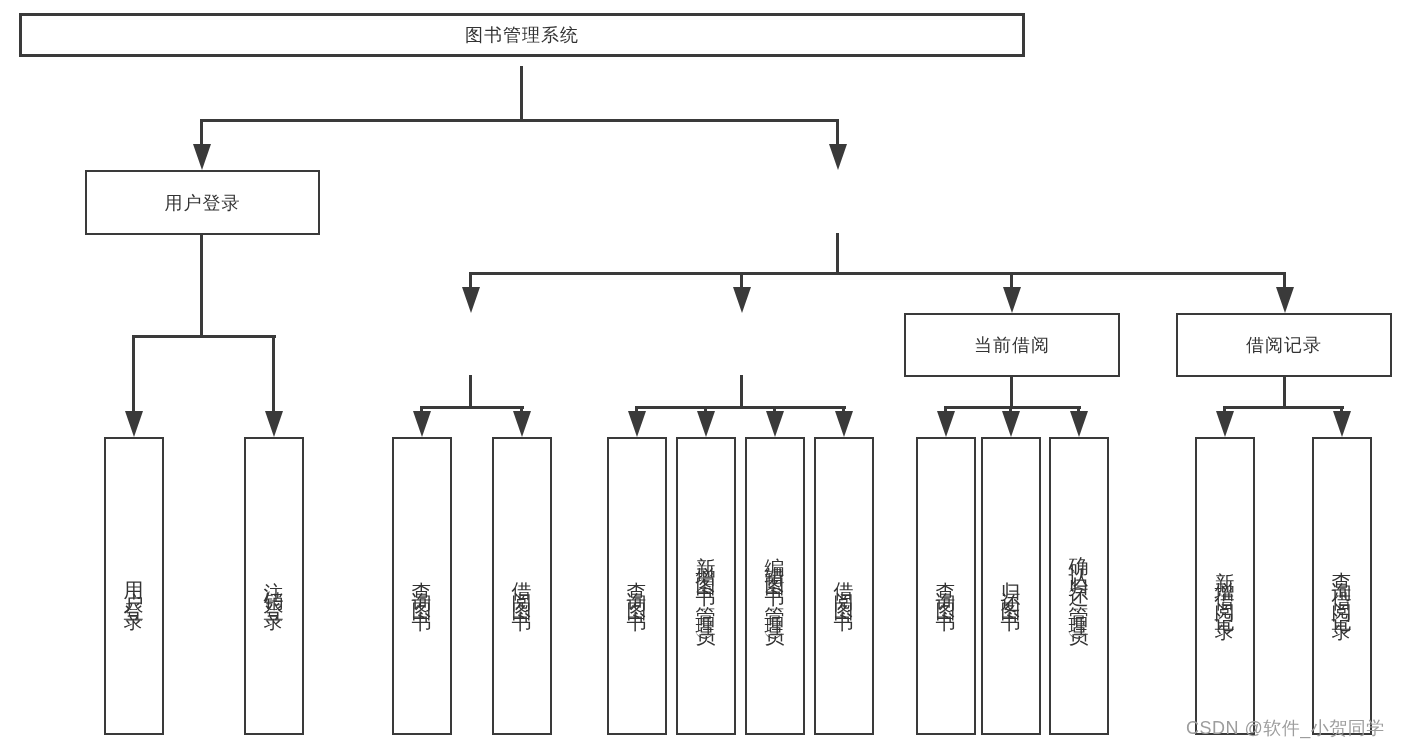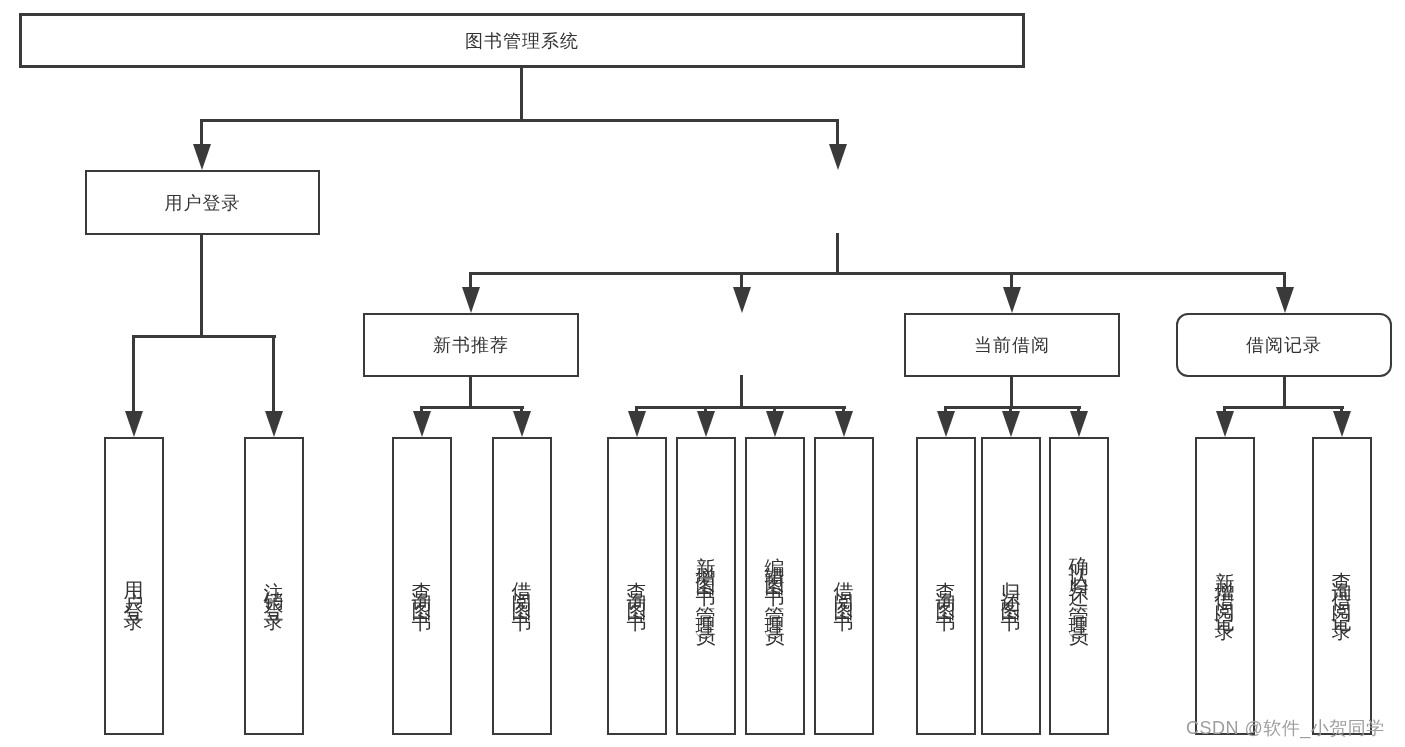--- a/index.html
+++ b/index.html
@@ -28,35 +28,32 @@
   .wm {
     position:absolute; left:1186px; top:716px; z-index:5;
     font-size:18px; color:#9d9d9d; letter-spacing:0.5px; white-space:nowrap;
   }
 </style>
 </head>
 <body>
 
 <div class="canvas">
 
-  <div class="node root" style="left:19px; top:13px; width:1006px; height:55px;">
+  <div class="node root" style="left:19px; top:13px; width:1006px; height:44px;">
     <span>图书管理系统</span>
   </div>
 
   <div class="node lvl" style="left:85px; top:170px; width:235px; height:65px;">
     <span>用户登录</span>
   </div>
 
-  <div class="node lvl" style="left:363px; top:313px; width:216px; height:64px;">
-    <span>新书推荐</span>
-  </div>
   <div class="node lvl" style="left:904px; top:313px; width:216px; height:64px;">
     <span>当前借阅</span>
   </div>
-  <div class="node lvl" style="left:1176px; top:313px; width:216px; height:64px;border-radius:12px;">
+  <div class="node lvl" style="left:1176px; top:313px; width:216px; height:64px;">
     <span>借阅记录</span>
   </div>
 
   <div class="node leaf" style="left:104px; top:437px; width:60px; height:298px;">
     <span class="vtext">用户登录</span>
   </div>
   <div class="node leaf" style="left:244px; top:437px; width:60px; height:298px;">
     <span class="vtext">注销登录</span>
   </div>
 

